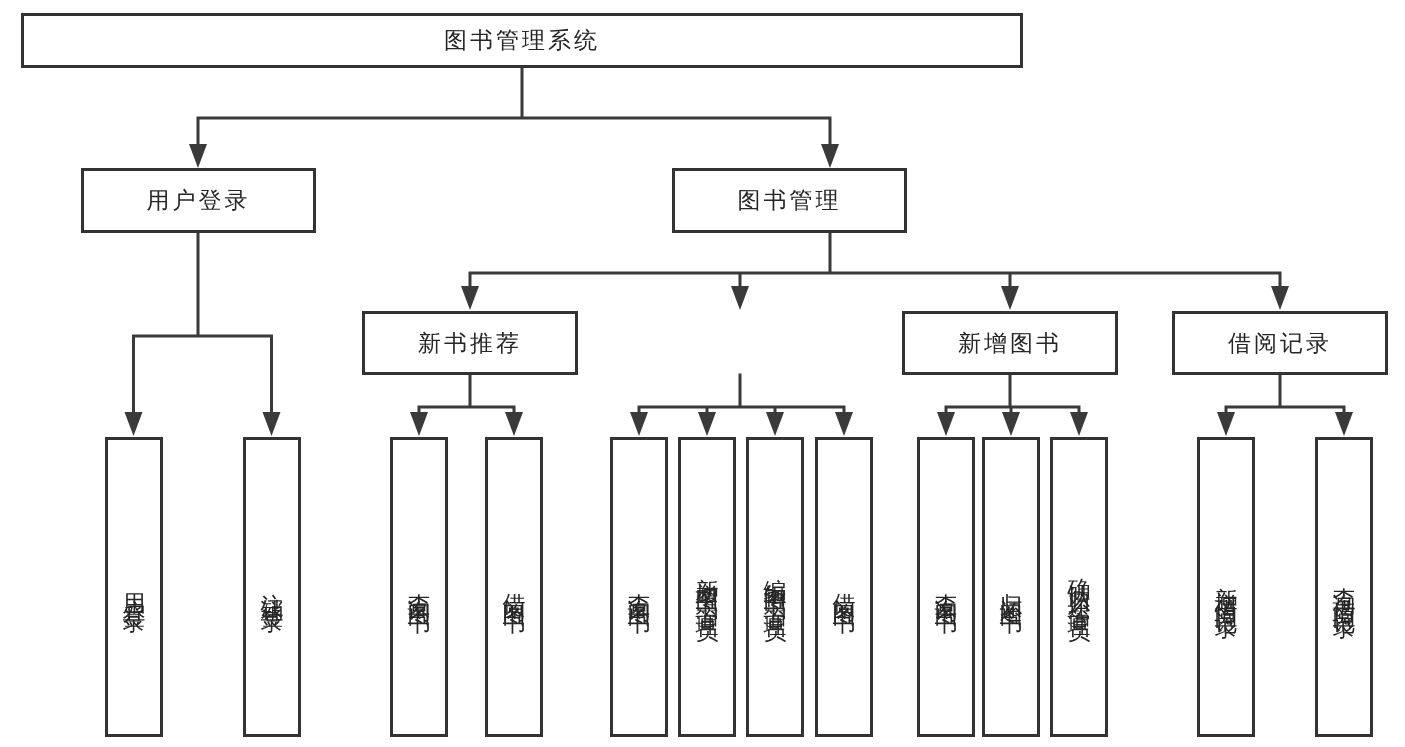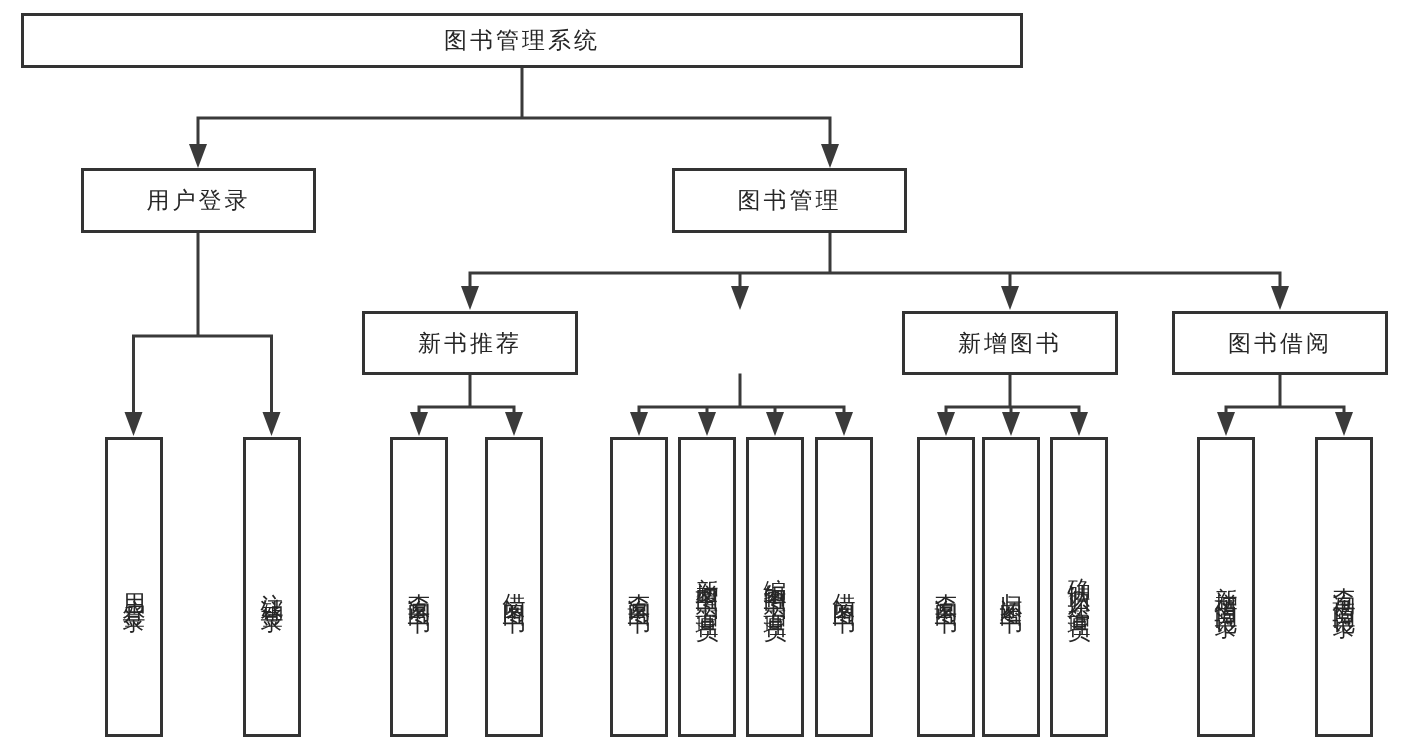--- a/index.html
+++ b/index.html
@@ -150,21 +150,21 @@
     <span class="label">图书管理</span>
   </div>
 
   <div class="node l3-node" style="left:362px">
     <span class="label">新书推荐</span>
   </div>
   <div class="node l3-node" style="left:902px">
     <span class="label">新增图书</span>
   </div>
   <div class="node l3-node" style="left:1172px">
-    <span class="label">图书借阅</span>
+    <span class="label">借阅记录</span>
   </div>
 
   <div class="leaf" style="left:105px">
     <span class="vlabel">用户登录</span>
   </div>
   <div class="leaf" style="left:243px">
     <span class="vlabel">注销登录</span>
   </div>
 
   <div class="leaf" style="left:390px">

